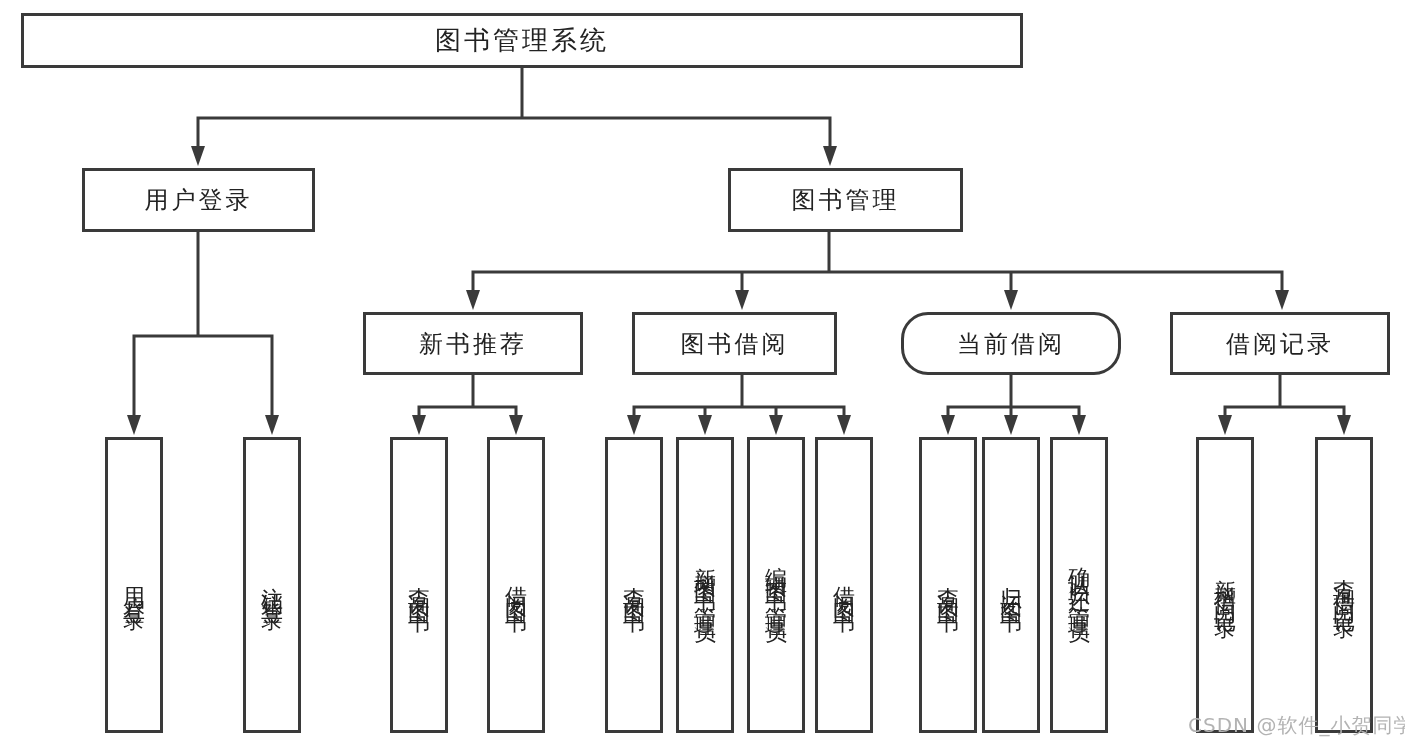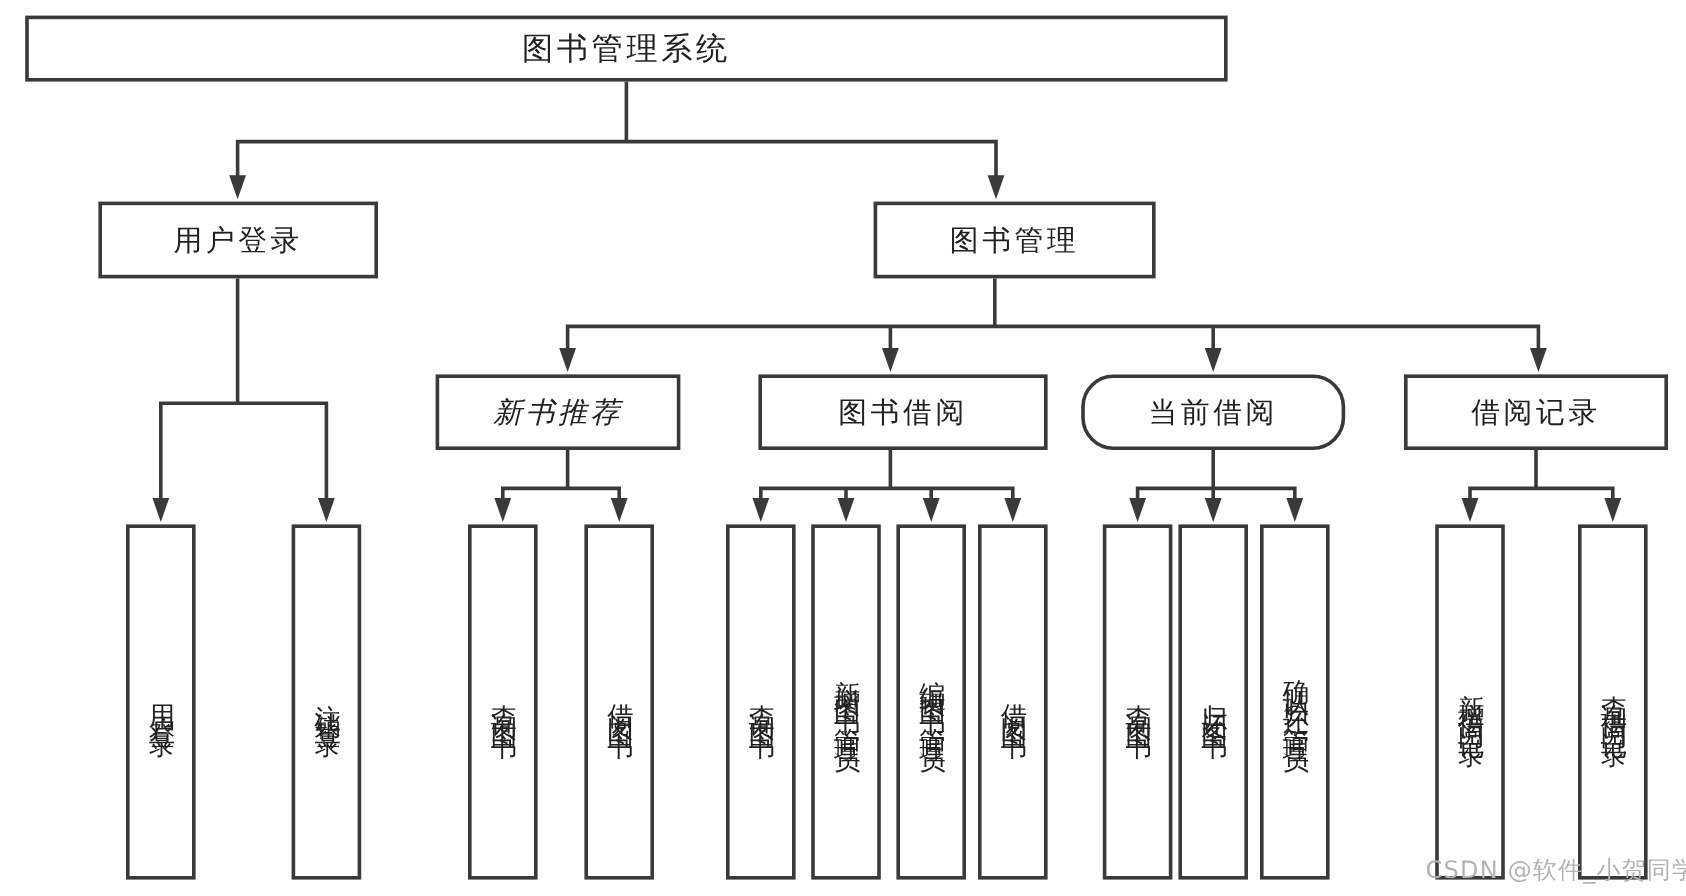--- a/index.html
+++ b/index.html
@@ -87,22 +87,22 @@
       <polygon points="1218,415 1232,415 1225,435"></polygon>
       <polygon points="1337,415 1351,415 1344,435"></polygon>
     </g>
   </svg>
 
   <div class="box h root-box" style="left:21px;top:13px;width:1002px;height:55px;">图书管理系统</div>
 
   <div class="box h" style="left:82px;top:168px;width:233px;height:64px;">用户登录</div>
   <div class="box h" style="left:712px;top:168px;width:235px;height:64px;margin-left:16px;">图书管理</div>
 
-  <div class="box h" style="left:363px;top:312px;width:204px;height:63px;font-style:italic;">新书推荐</div>
-  <div class="box h" style="left:632px;top:312px;width:241px;height:63px;">图书借阅</div>
+  <div class="box h" style="left:363px;top:312px;width:220px;height:63px;">新书推荐</div>
+  <div class="box h" style="left:632px;top:312px;width:205px;height:63px;">图书借阅</div>
   <div class="box h" style="left:901px;top:312px;width:220px;height:63px;border-radius:27px;">当前借阅</div>
   <div class="box h" style="left:1170px;top:312px;width:220px;height:63px;">借阅记录</div>
 
   <div class="box v" style="left:105px;top:437px;width:58px;height:296px;">用户登录</div>
   <div class="box v" style="left:243px;top:437px;width:58px;height:296px;">注销登录</div>
 
   <div class="box v" style="left:390px;top:437px;width:58px;height:296px;">查询图书</div>
   <div class="box v" style="left:487px;top:437px;width:58px;height:296px;">借阅图书</div>
 
   <div class="box v" style="left:605px;top:437px;width:58px;height:296px;">查询图书</div>

